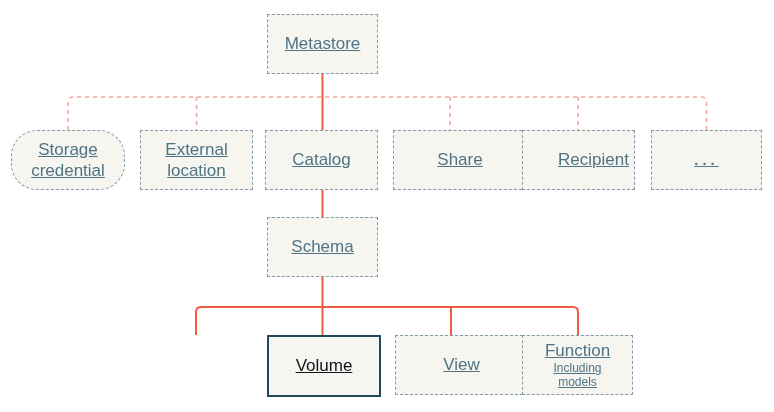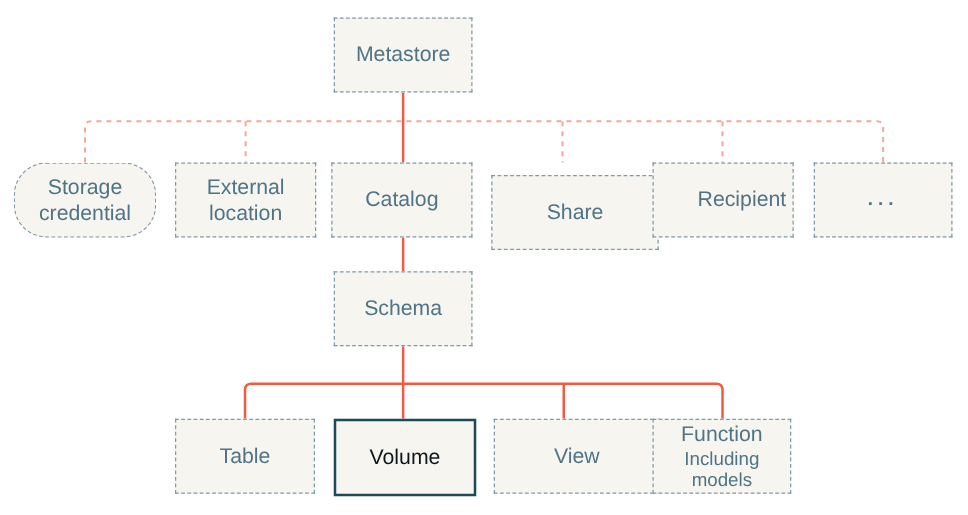--- a/index.html
+++ b/index.html
@@ -29,36 +29,37 @@
     box-sizing:border-box;
     width:113px;height:60px;
     background:var(--node-fill);
     border:1.5px dashed var(--node-border);
     color:var(--node-text);
     display:flex;flex-direction:column;
     align-items:center;justify-content:center;
     text-align:center;
     font-size:17px;line-height:1.25;
     padding:2px 6px;
+    text-decoration:underline;
   }
   .node.highlight{
     border:2px solid var(--hl-border);
     color:var(--hl-text);
     font-weight:500;
   }
   .sublabel{
     display:block;
-    font-size:15px;line-height:1.15;
+    font-size:12px;line-height:1.15;
     width:62px;margin-top:1px;
   }
   #n-metastore{left:267px;top:14px;width:111px;}
   #n-storage{left:11px;top:130px;width:114px;border-radius:26px;}
   #n-external{left:140px;top:130px;}
   #n-catalog{left:265px;top:130px;text-align:right;}
-  #n-share{left:393px;top:140px;width:134px;}
+  #n-share{left:393px;top:130px;width:134px;}
   #n-recipient{left:522px;top:130px;padding-left:36px;}
   #n-more{left:651px;top:130px;width:111px;letter-spacing:4px;font-weight:bold;font-size:15px;}
   #n-schema{left:267px;top:217px;width:111px;}
   #n-table{left:140px;top:335px;width:112px;}
   #n-volume{left:267px;top:335px;width:114px;height:62px;}
   #n-view{left:395px;top:335px;width:133px;}
   #n-function{left:522px;top:335px;width:111px;}
 </style>
 </head>
 <body>
@@ -104,23 +105,20 @@
   </div>
 
   <div class="node" id="n-more">
     <span>...</span>
   </div>
 
   <div class="node" id="n-schema">
     <span>Schema</span>
   </div>
 
-  <div class="node" id="n-table">
-    <span>Table</span>
-  </div>
 
   <div class="node highlight" id="n-volume">
     <span>Volume</span>
   </div>
 
   <div class="node" id="n-view">
     <span>View</span>
   </div>
 
   <div class="node" id="n-function">

